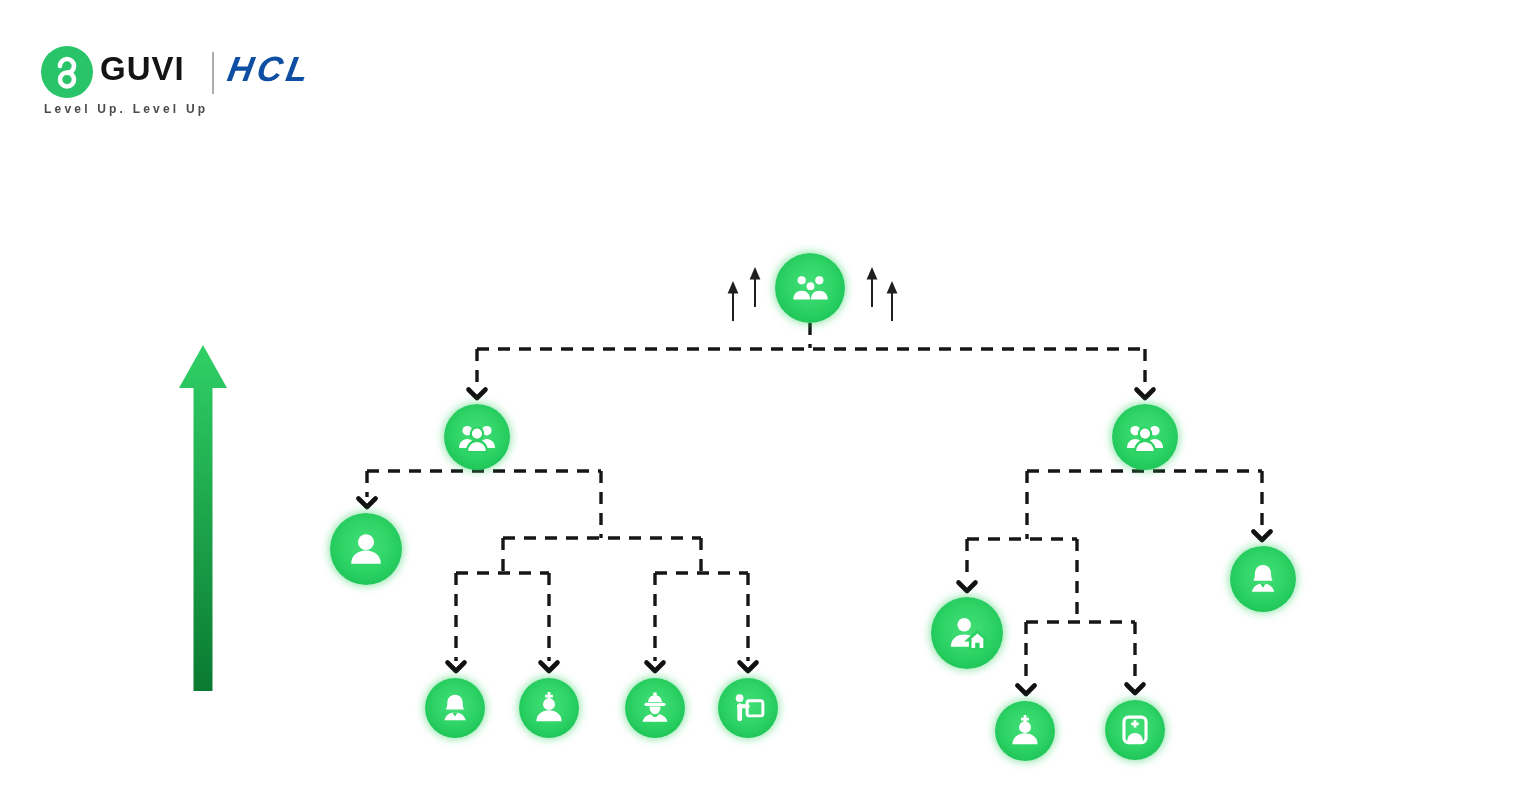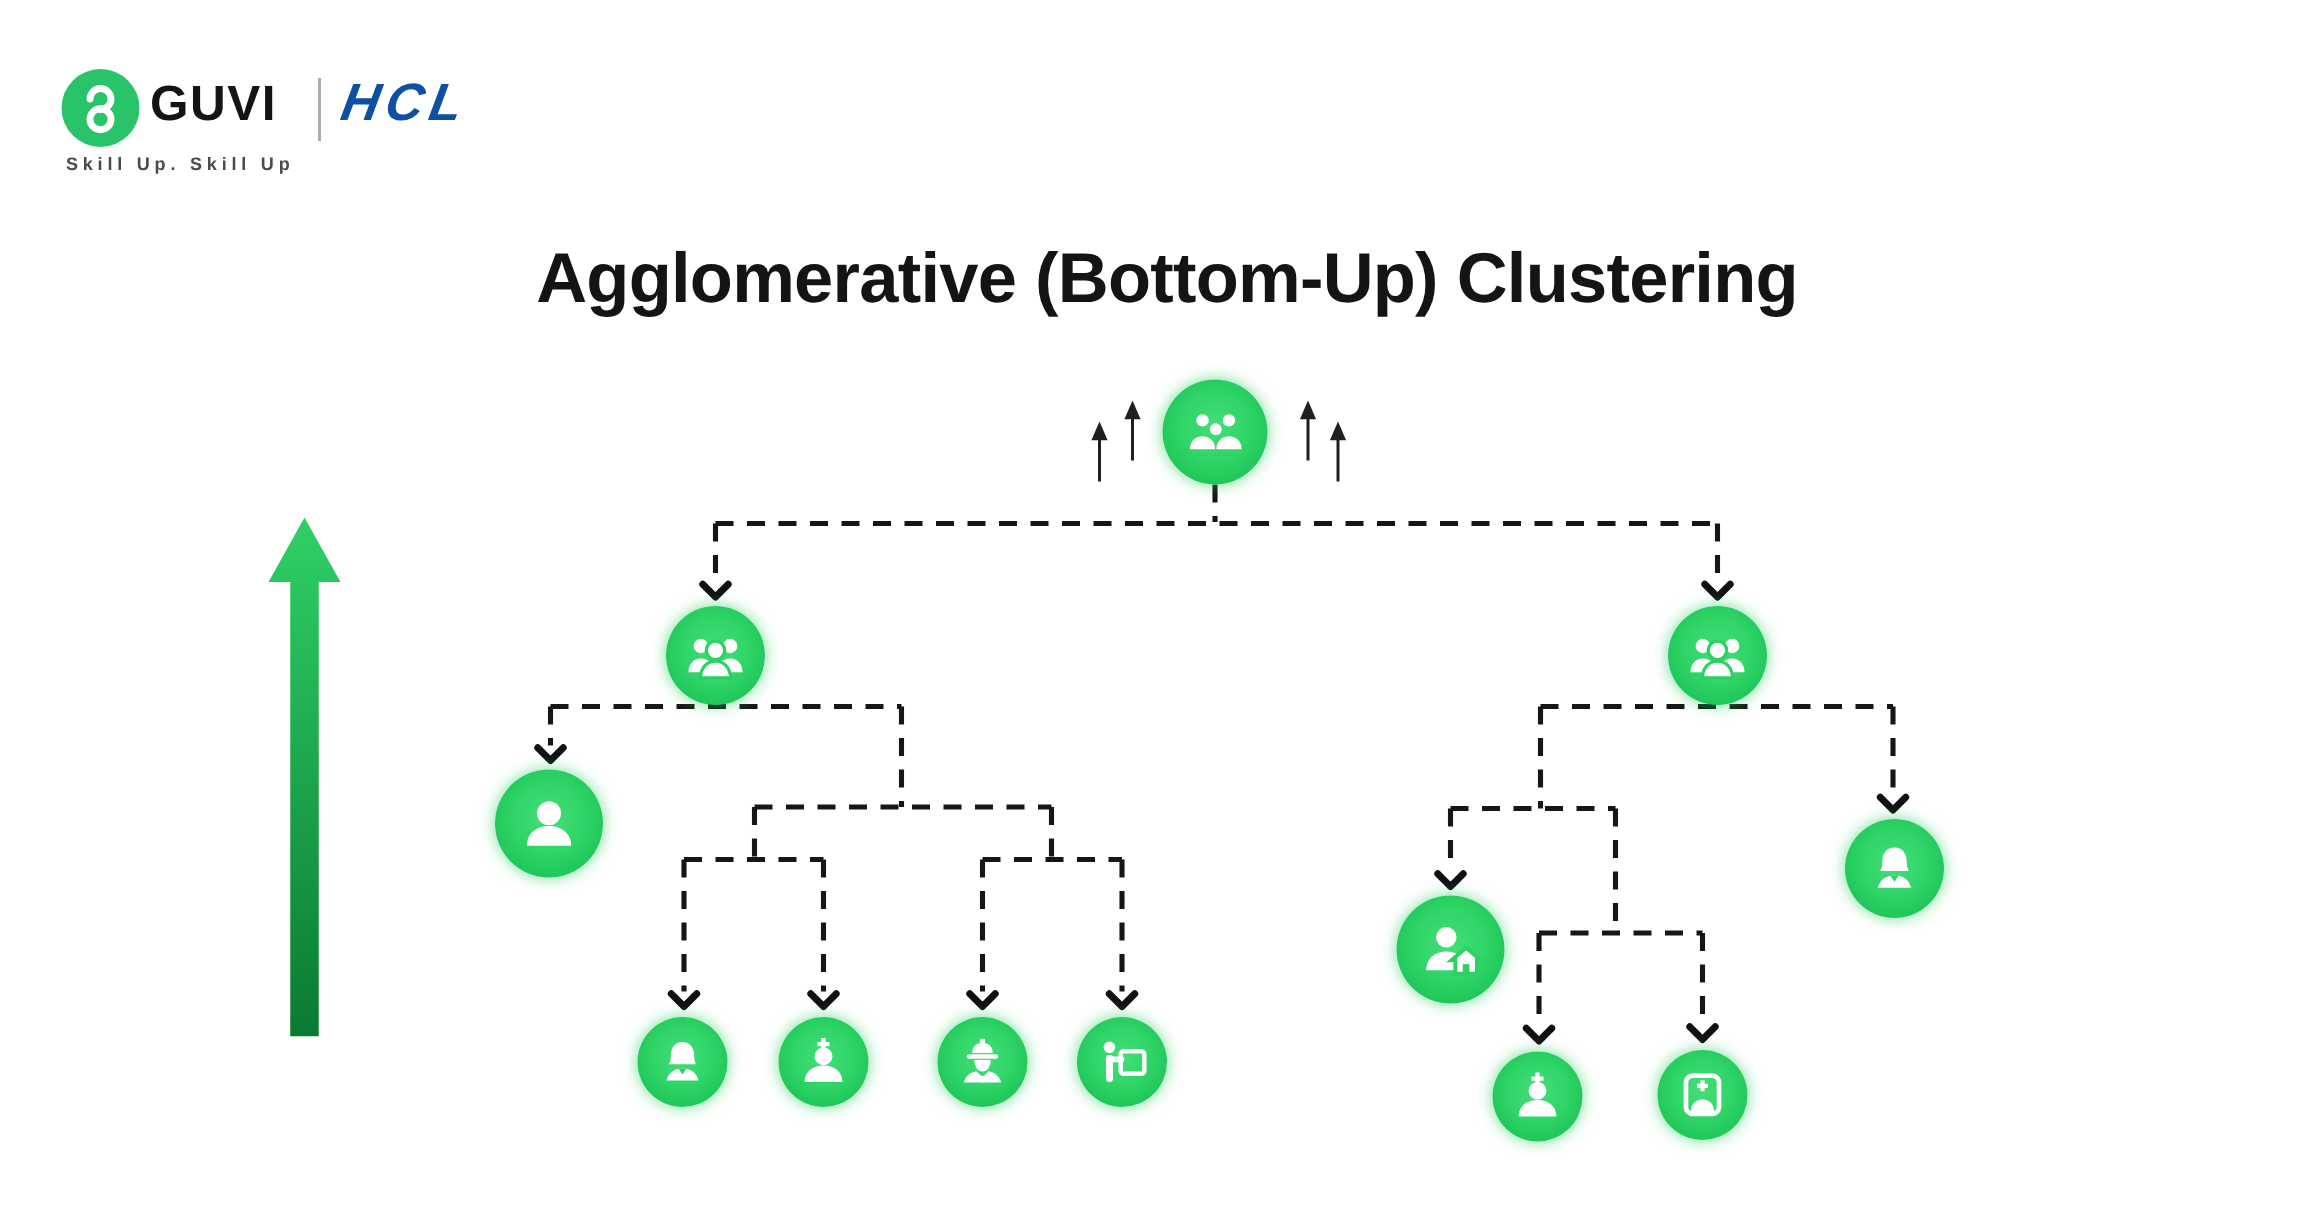--- a/index.html
+++ b/index.html
@@ -44,24 +44,23 @@
   <div class="brand">
     <div class="guvi-mark">
       <svg width="52" height="52" viewBox="0 0 52 52">
         <circle cx="26" cy="33.5" r="7" fill="none" stroke="#fff" stroke-width="4.6"></circle>
         <path d="M19 20 A7 7 0 1 1 26 27" fill="none" stroke="#fff" stroke-width="4.6" stroke-linecap="round"></path>
       </svg>
     </div>
     <div class="guvi-word">GUVI</div>
     <div class="brand-divider"></div>
     <div class="hcl-word">HCL</div>
-    <div class="tagline">Skill Up. Skill Up</div>
-  </div>
-
-  <div class="title">Agglomerative (Bottom-Up) Clustering</div>
+    <div class="tagline">Level Up. Level Up</div>
+  </div>
+
 
   <svg class="layer" style="left:179px;top:345px;" width="48" height="346" viewBox="0 0 48 346">
     <defs>
       <linearGradient id="gup" x1="0" y1="0" x2="0" y2="1">
         <stop offset="0" stop-color="#30d066"></stop>
         <stop offset="1" stop-color="#0a7a31"></stop>
       </linearGradient>
     </defs>
     <polygon points="24,0 48,43 33.5,43 33.5,346 14.5,346 14.5,43 0,43" fill="url(#gup)"></polygon>
   </svg>

